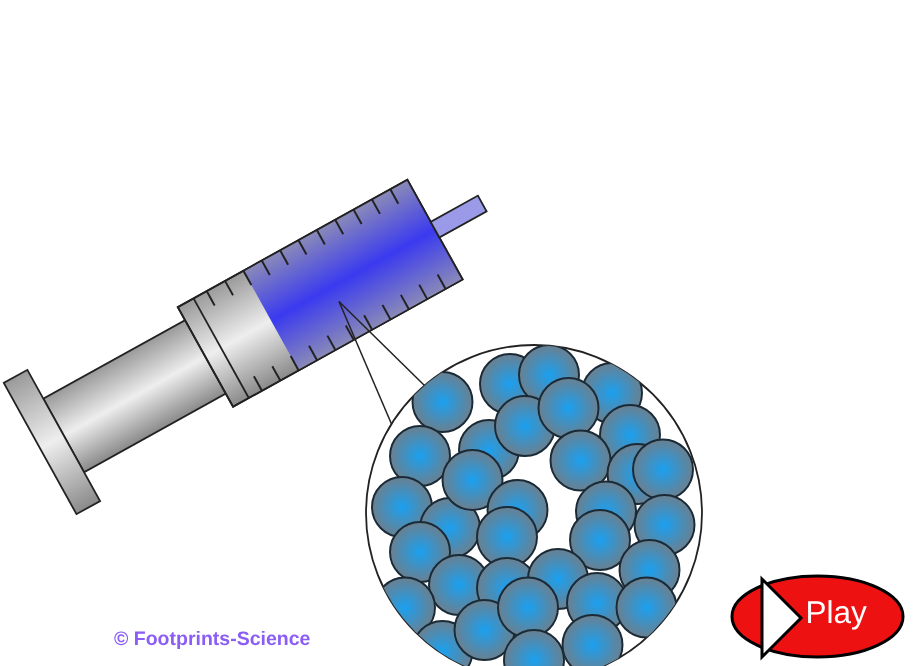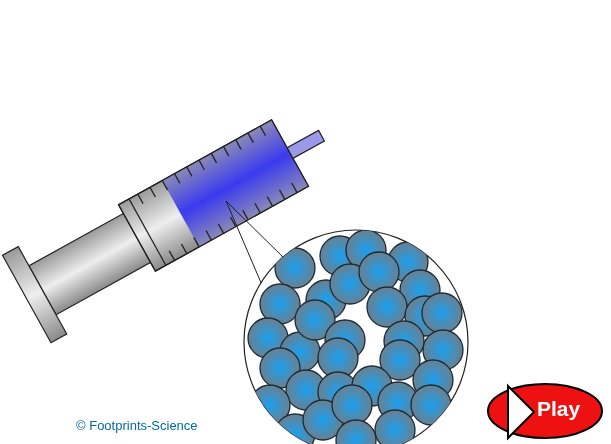--- a/index.html
+++ b/index.html
@@ -1,20 +1,20 @@
 <!DOCTYPE html>
 <html><head>
 <meta charset="utf-8">
 <style>
   html,body{margin:0;padding:0;background:#fff;}
   body{width:611px;height:444px;position:relative;overflow:hidden;font-family:"Liberation Sans",sans-serif;}
   #scene{position:absolute;left:0;top:0;}
-  .credit{position:absolute;left:76px;top:418px;font-size:13px;font-weight:normal;color:#0369a1;}
+  .credit{position:absolute;left:76px;top:418px;font-size:13px;font-weight:bold;color:#8b5cf6;}
   .play{position:absolute;left:484px;top:383px;width:122px;height:60px;cursor:pointer;}
-  .play-label{position:absolute;left:537px;top:397px;font-size:21px;font-weight:bold;color:#fff;pointer-events:none;}
+  .play-label{position:absolute;left:537px;top:397px;font-size:21px;font-weight:normal;color:#fff;pointer-events:none;}
 </style>
 </head>
 <body>
 
 <svg id="scene" width="611" height="444" viewBox="0 0 611 444">
   <defs>
     <linearGradient id="metal" x1="0" y1="0" x2="0" y2="1">
       <stop offset="0" stop-color="#9a9a9a"></stop>
       <stop offset="0.5" stop-color="#eeeeee"></stop>
       <stop offset="1" stop-color="#8a8a8a"></stop>

